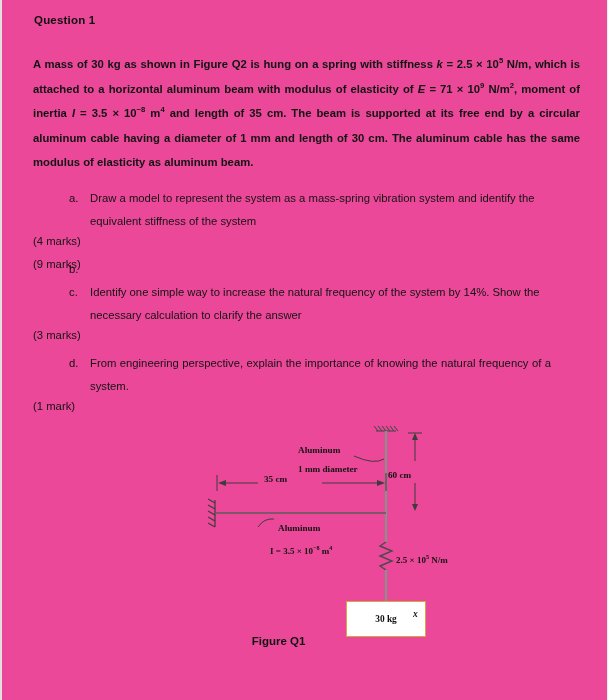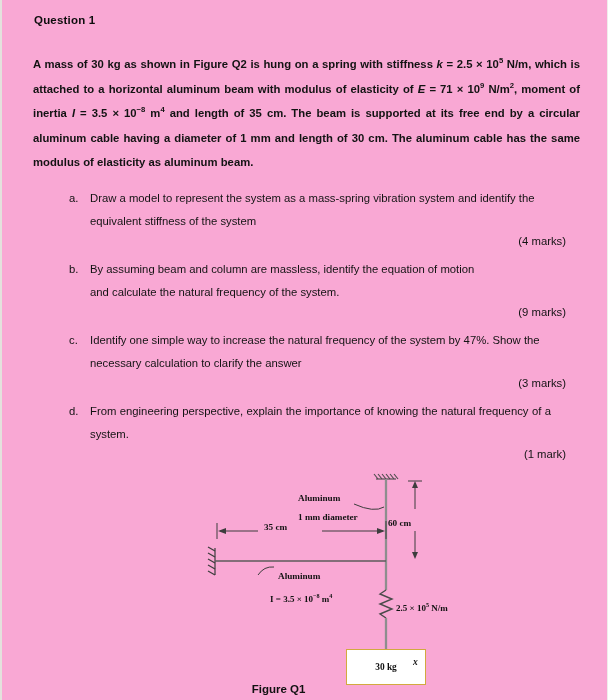--- a/index.html
+++ b/index.html
@@ -11,21 +11,21 @@
     width: 608px;
     height: 700px;
     position: relative;
     font-family: "Liberation Sans", sans-serif;
     color: #111111;
     overflow: hidden;
   }
   .page {
     position: absolute;
     inset: 0;
-    background: #f9a8d4;
+    background: #ec4899;
     border-left: 2px solid #e4e1dd;
     border-right: 1px solid #efedea;
     box-sizing: border-box;
   }
   .page-inner {
     padding: 14px 22px 0 31px;
   }
 
   
   .q-title {
@@ -64,21 +64,20 @@
   }
   .item .body {
     font-size: 11.3px;
     line-height: 23px;
     color: #131313;
     margin-right: 34px;
   }
   .item .body.just { text-align: justify; }
   .marks {
     font-size: 11.3px;
-    text-align: right;
     padding-right: 19px;
     margin-top: 2px;
     margin-bottom: 11px;
     color: #131313;
   }
 
   
   .figure-wrap {
     position: relative;
     width: 608px;
@@ -140,27 +139,26 @@
     <div class="items">
 
       <div class="item">
         <span class="ltr">a.</span>
         <div class="body">Draw a model to represent the system as a mass-spring vibration system and identify the equivalent stiffness of the system</div>
       </div>
       <div class="marks">(4 marks)</div>
 
       <div class="item">
         <span class="ltr">b.</span>
-        <div class="body" style="margin-right:95px;">By assuming beam and column are massless, identify the equation of motion and calculate the natural frequency of the system.</div>
       </div>
       <div class="marks">(9 marks)</div>
 
       <div class="item">
         <span class="ltr">c.</span>
-        <div class="body">Identify one simple way to increase the natural frequency of the system by 47%. Show the necessary calculation to clarify the answer</div>
+        <div class="body">Identify one simple way to increase the natural frequency of the system by 14%. Show the necessary calculation to clarify the answer</div>
       </div>
       <div class="marks">(3 marks)</div>
 
       <div class="item">
         <span class="ltr">d.</span>
         <div class="body just">From engineering perspective, explain the importance of knowing the natural frequency of a system.</div>
       </div>
       <div class="marks">(1 mark)</div>
 
     </div>

